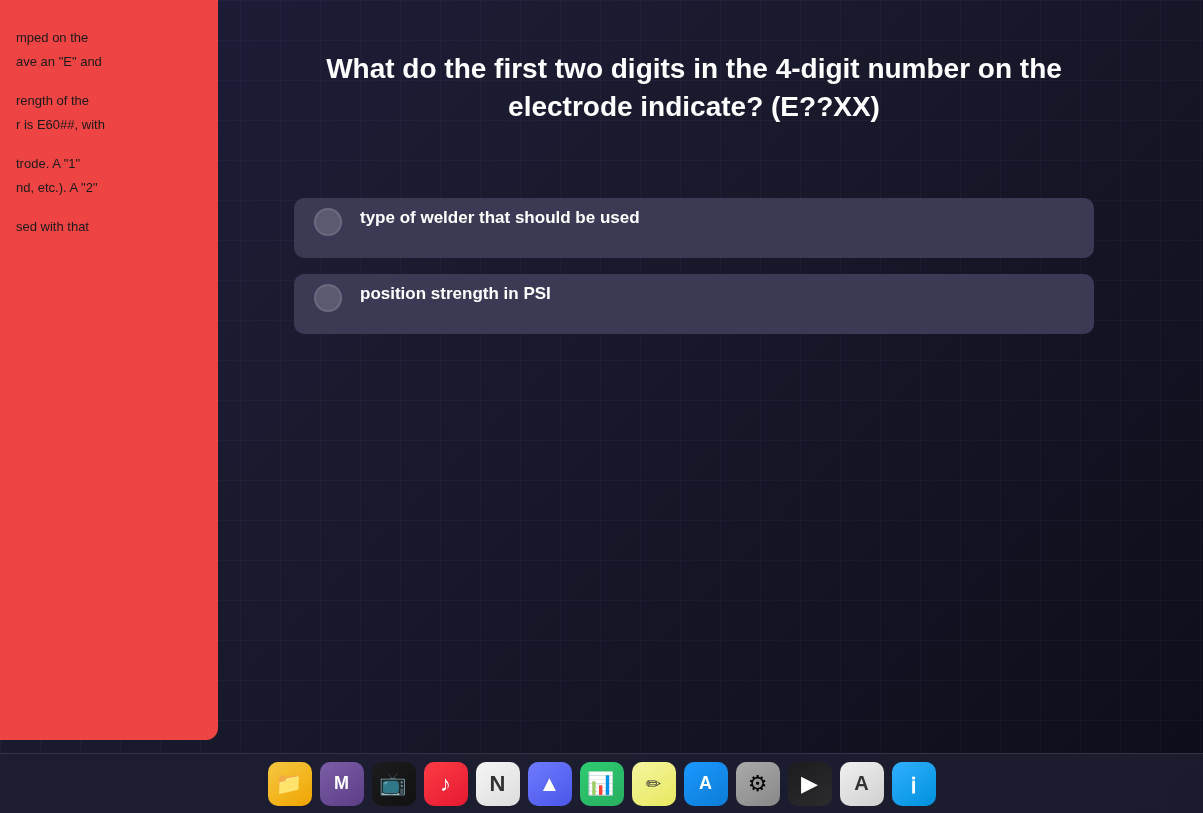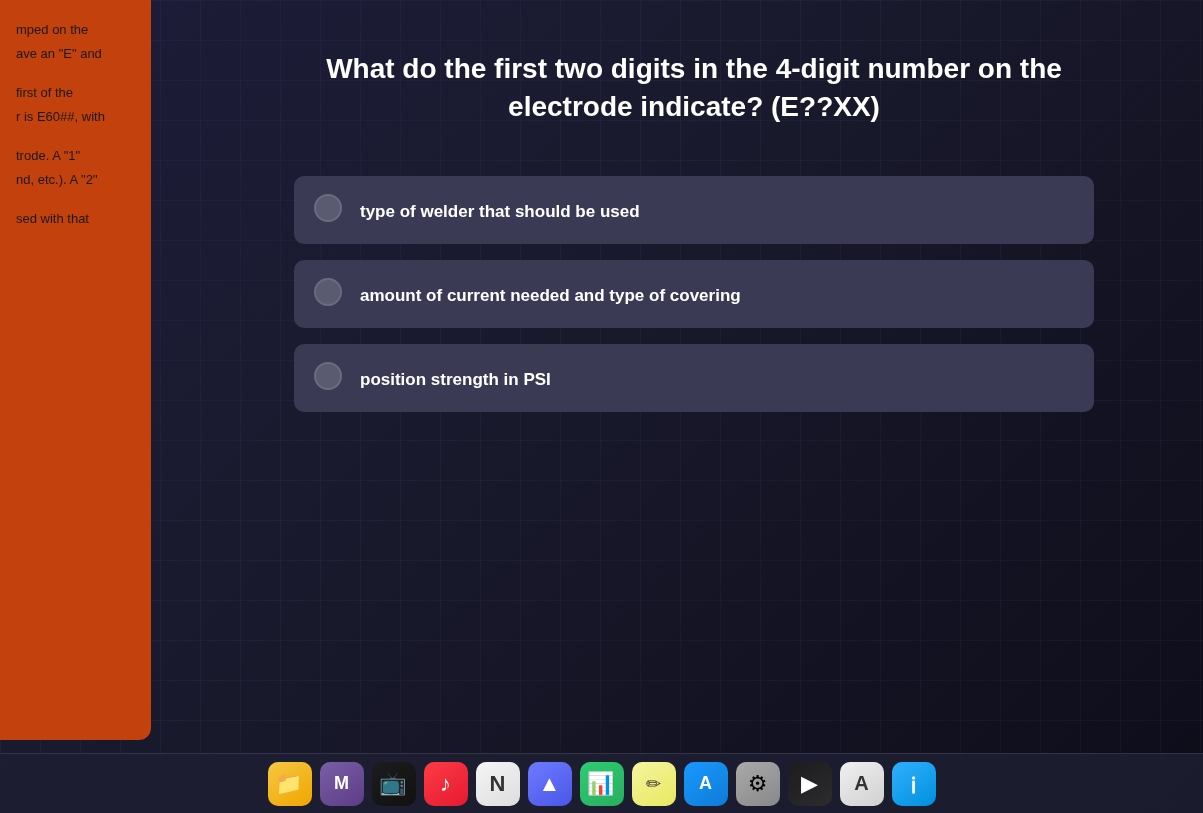--- a/index.html
+++ b/index.html
@@ -28,25 +28,25 @@
         linear-gradient(rgba(100,100,160,0.08) 1px, transparent 1px),
         linear-gradient(90deg, rgba(100,100,160,0.08) 1px, transparent 1px);
       background-size: 40px 40px;
     }
 
     
     .sidebar {
       position: absolute;
       left: 0;
       top: 0;
-      width: 151px;
+      width: 218px;
       height: 740px;
-      background: #c2410c;
+      background: #ef4444;
       border-radius: 0 0 12px 0;
-      padding: 20px 16px;
+      padding: 28px 16px;
       overflow: hidden;
     }
 
     .sidebar-text {
       color: #1a1a1a;
       font-size: 13px;
       font-weight: 500;
       line-height: 1.5;
     }
 
@@ -62,20 +62,21 @@
     .main-content {
       position: absolute;
       left: 185px;
       top: 0;
       right: 0;
       bottom: 60px;
       display: flex;
       flex-direction: column;
       align-items: center;
       padding: 50px 60px 40px 60px;
+      gap: 22px;
     }
 
     .question-title {
       color: #ffffff;
       font-size: 28px;
       font-weight: 700;
       text-align: center;
       line-height: 1.35;
       margin-bottom: 50px;
       max-width: 750px;
@@ -85,23 +86,23 @@
       width: 100%;
       max-width: 800px;
       display: flex;
       flex-direction: column;
       gap: 16px;
     }
 
     .answer-option {
       background: #3a3a55;
       border-radius: 10px;
-      padding: 18px 24px 22px 20px;
-      display: flex;
-      align-items: flex-end;
+      padding: 10px 24px 22px 20px;
+      display: flex;
+      align-items: flex-start;
       gap: 18px;
       cursor: pointer;
       transition: background 0.15s;
       border: none;
       width: 100%;
       text-align: left;
     }
 
     .radio-circle {
       width: 28px;
@@ -167,21 +168,21 @@
 
 <div class="sidebar">
   <div class="sidebar-section">
     <div class="sidebar-text">
       <div class="line">mped on the</div>
       <div class="line">ave an "E" and</div>
     </div>
   </div>
   <div class="sidebar-section">
     <div class="sidebar-text">
-      <div class="line">first of the</div>
+      <div class="line">rength of the</div>
       <div class="line">r is E60##, with</div>
     </div>
   </div>
   <div class="sidebar-section">
     <div class="sidebar-text">
       <div class="line">trode. A "1"</div>
       <div class="line">nd, etc.). A "2"</div>
     </div>
   </div>
   <div class="sidebar-section">
@@ -195,24 +196,20 @@
   <h1 class="question-title">What do the first two digits in the 4-digit number on the electrode indicate? (E??XX)</h1>
 
   <div class="answers-container">
 
     <button class="answer-option">
       <div class="radio-circle"></div>
       <span class="answer-text">type of welder that should be used</span>
     </button>
 
 
-    <button class="answer-option">
-      <div class="radio-circle"></div>
-      <span class="answer-text">amount of current needed and type of covering</span>
-    </button>
 
     <button class="answer-option">
       <div class="radio-circle"></div>
       <span class="answer-text">position strength in PSI</span>
     </button>
 
   </div>
 </div>
 
 <div class="dock">

